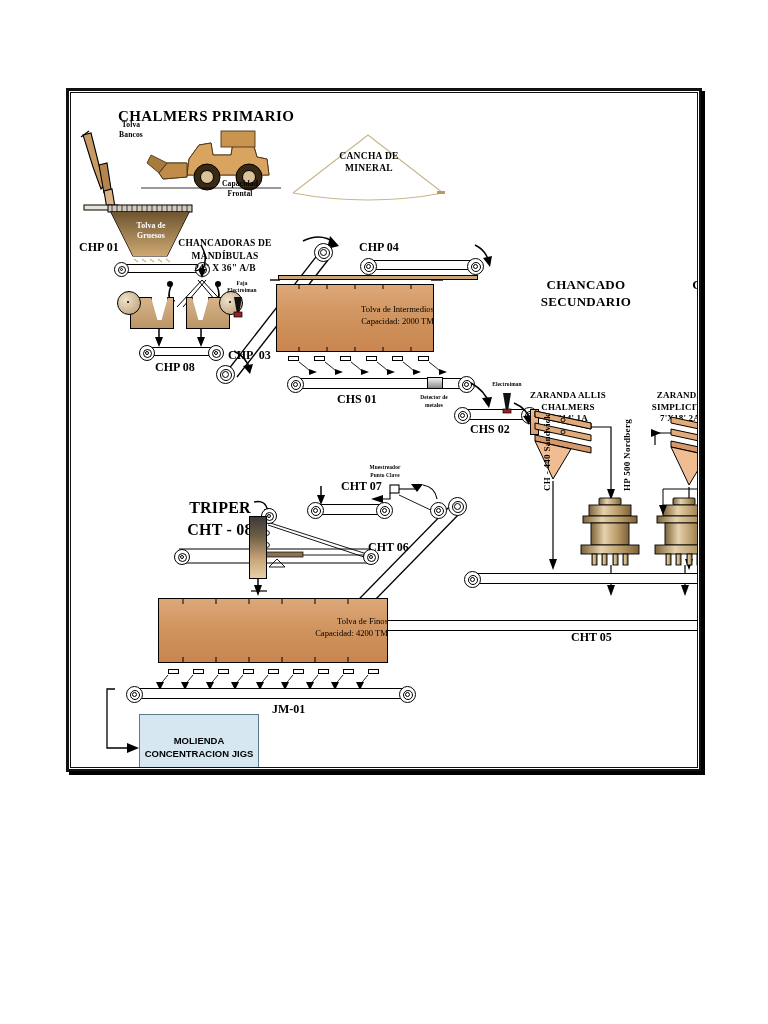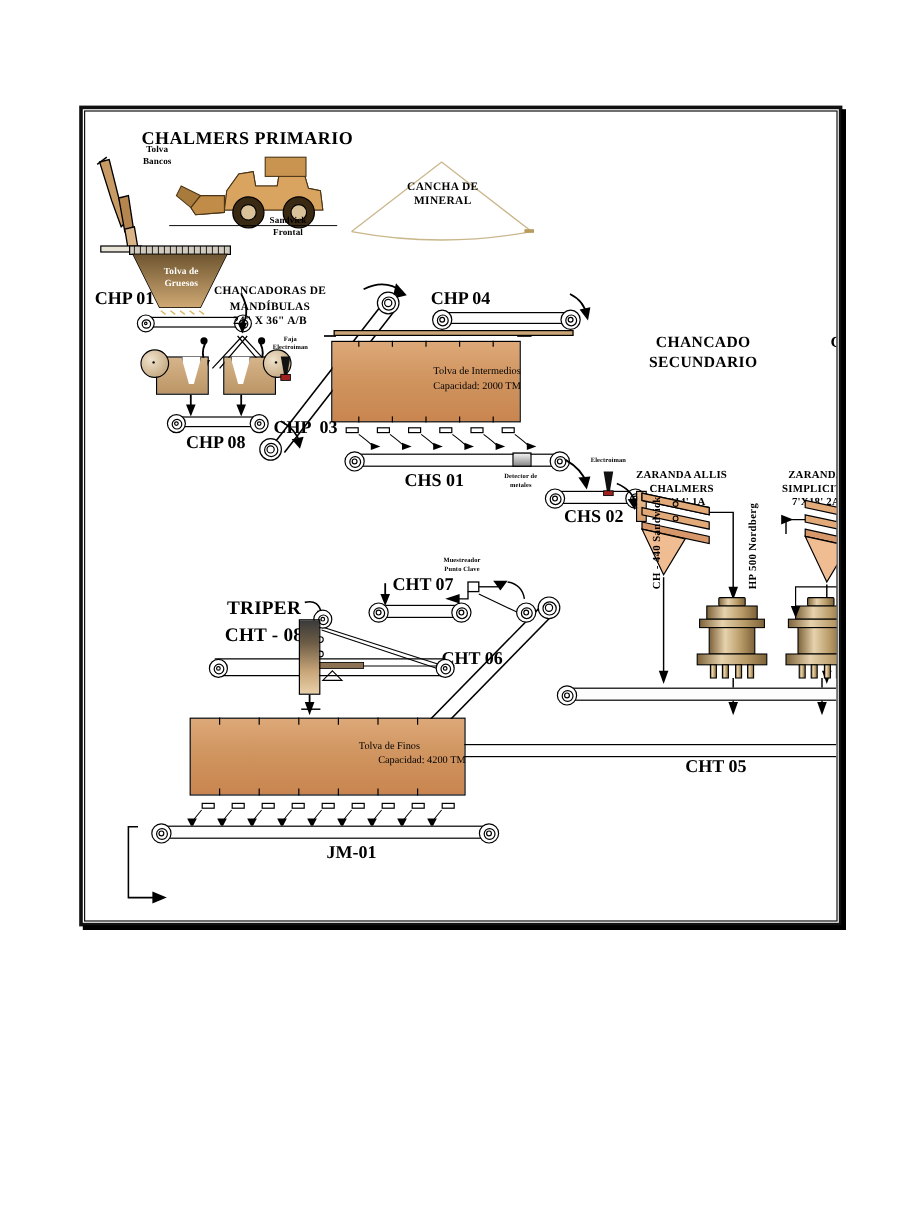--- a/index.html
+++ b/index.html
@@ -15,21 +15,21 @@
       border:1px solid #111;background:#fff;box-sizing:border-box;}
   #frame-shadow{position:absolute;left:69px;top:91px;width:636px;height:684px;
       border-right:4px solid #000;border-bottom:4px solid #000;box-sizing:border-box;
       pointer-events:none;}
   #clip{position:absolute;left:71px;top:93px;width:626px;height:674px;overflow:hidden;}
 
   
   .t{position:absolute;white-space:pre;line-height:1.08;}
   .hdr{font-weight:bold;font-size:15px;letter-spacing:.4px;}
   .hdr2{font-weight:bold;font-size:13px;text-align:center;letter-spacing:.3px;}
-  .lbl{font-weight:bold;font-size:15px;}
+  .lbl{font-weight:bold;font-size:12px;}
   .lblb{font-weight:bold;font-size:9.5px;text-align:center;letter-spacing:.2px;}
   .sm{font-size:6.2px;font-weight:bold;text-align:center;letter-spacing:.1px;}
   .sm2{font-size:5.4px;font-weight:bold;text-align:center;letter-spacing:.1px;}
   .cap{font-size:8.6px;text-align:right;}
 
   
   .bin{position:absolute;box-sizing:border-box;border:1.4px solid #000;
        background:linear-gradient(180deg,#dda878 0%,#d09560 45%,#c9854f 100%);}
   .bin-top{position:absolute;height:4px;background:#caa377;border:1px solid #000;
        box-sizing:border-box;}
@@ -102,21 +102,21 @@
         <path d="M116,70 L96,70 L88,80 L92,86 L116,84 Z" fill="#b8handler"></path>
         <path d="M116,70 L96,70 L88,80 L92,86 L116,84 Z" fill="#c08c47"></path>
         <path d="M96,70 L80,62 L76,70 L88,80 Z" fill="#a87a3c"></path>
       </g>
       <circle cx="136" cy="84" r="13" fill="#3a2a14" stroke="#000" stroke-width="1"></circle>
       <circle cx="136" cy="84" r="6.5" fill="#d9c29a" stroke="#000" stroke-width="1"></circle>
       <circle cx="178" cy="84" r="13" fill="#3a2a14" stroke="#000" stroke-width="1"></circle>
       <circle cx="178" cy="84" r="6.5" fill="#d9c29a" stroke="#000" stroke-width="1"></circle>
       <line x1="70" y1="95" x2="210" y2="95" stroke="#000" stroke-width="0.8"></line>
     </svg>
-    <div class="t sm" style="left:139px;top:86px;width:60px;font-size:7.6px;line-height:1.3;">Sandvick
+    <div class="t sm" style="left:139px;top:86px;width:60px;font-size:7.6px;line-height:1.3;">Capacidad
 Frontal</div>
 
     <svg width="626" height="674">
       <path d="M222,100 L297,42 L372,100" stroke="#c9b68a" stroke-width="1.1" fill="none"></path>
       <path d="M222,100 Q297,114 372,100" stroke="#c9b68a" stroke-width="1.1" fill="none"></path>
       <rect x="366" y="98" width="8" height="3" fill="#b79b5f"></rect>
     </svg>
     <div class="t hdr2" style="left:250px;top:58px;width:96px;font-size:9.5px;line-height:1.25;">CANCHA DE
 MINERAL</div>
 
@@ -409,21 +409,21 @@
       <line x1="250" y1="545" x2="382" y2="410" stroke="#000" stroke-width="1.3"></line>
       <line x1="259" y1="553" x2="391" y2="418" stroke="#000" stroke-width="1.3"></line>
     </svg>
     <div class="pulley" style="left:236px;top:541px;width:17px;height:17px;"></div>
     <div class="pulley" style="left:377px;top:404px;width:17px;height:17px;"></div>
     <div class="t lbl" style="left:297px;top:448px;">CHT 06</div>
 
     <div class="belt" style="left:243px;top:411px;width:68px;height:11px;"></div>
     <div class="pulley" style="left:236px;top:409px;width:15px;height:15px;"></div>
     <div class="pulley" style="left:305px;top:409px;width:15px;height:15px;"></div>
-    <div class="t lbl" style="left:231px;top:387px;margin-left:25px;">CHT 07</div>
+    <div class="t lbl" style="left:245px;top:387px;margin-left:25px;">CHT 07</div>
     <svg width="626" height="674">
       <polyline points="250,393 250,404" stroke="#000" stroke-width="1.5" fill="none"></polyline>
       <polygon points="246,402 254,402 250,412" fill="#000"></polygon>
     </svg>
 
     <div class="t sm2" style="left:283px;top:371px;width:62px;line-height:1.4;">Muestreador
 Punto Clave</div>
     <svg width="626" height="674">
       <rect x="319" y="392" width="9" height="8" fill="#fff" stroke="#000" stroke-width="1.1"></rect>
       <polyline points="328,396 344,396" stroke="#000" stroke-width="1.1" fill="none"></polyline>
@@ -472,21 +472,21 @@
         <line x1="244" y1="505" x2="244" y2="511"></line>
           <line x1="277" y1="505" x2="277" y2="511"></line>
         <line x1="112" y1="564" x2="112" y2="570"></line>
           <line x1="145" y1="564" x2="145" y2="570"></line>
         <line x1="178" y1="564" x2="178" y2="570"></line>
           <line x1="211" y1="564" x2="211" y2="570"></line>
         <line x1="244" y1="564" x2="244" y2="570"></line>
           <line x1="277" y1="564" x2="277" y2="570"></line>
       </g>
     </svg>
-    <div class="t cap" style="left:87px;top:524px;width:192px;">Tolva de Finos</div>
+    <div class="t cap" style="left:87px;top:524px;width:230px;">Tolva de Finos</div>
     <div class="t cap" style="left:87px;top:536px;width:230px;">Capacidad: 4200 TM</div>
 
     <div class="feeder" style="left:97px;top:576px;"></div>
     <div class="feeder" style="left:122px;top:576px;"></div>
     <div class="feeder" style="left:147px;top:576px;"></div>
     <div class="feeder" style="left:172px;top:576px;"></div>
     <div class="feeder" style="left:197px;top:576px;"></div>
     <div class="feeder" style="left:222px;top:576px;"></div>
     <div class="feeder" style="left:247px;top:576px;"></div>
     <div class="feeder" style="left:272px;top:576px;"></div>
@@ -519,15 +519,20 @@
     <div class="belt" style="left:62px;top:595px;width:272px;height:11px;"></div>
     <div class="pulley" style="left:55px;top:593px;width:15px;height:15px;"></div>
     <div class="pulley" style="left:328px;top:593px;width:15px;height:15px;"></div>
     <div class="t lbl" style="left:201px;top:610px;">JM-01</div>
 
     <svg width="626" height="674">
       <polyline points="44,596 36,596 36,655 60,655" stroke="#000" stroke-width="1.3" fill="none"></polyline>
       <polygon points="56,650 68,655 56,660" fill="#000"></polygon>
     </svg>
 
+    <div id="molienda" style="left:68px;top:621px;width:120px;height:68px;">
+      <span>MOLIENDA
+CONCENTRACION
+JIGS</span>
+    </div>
 
   </div>
 </div>
 
 </body></html>

